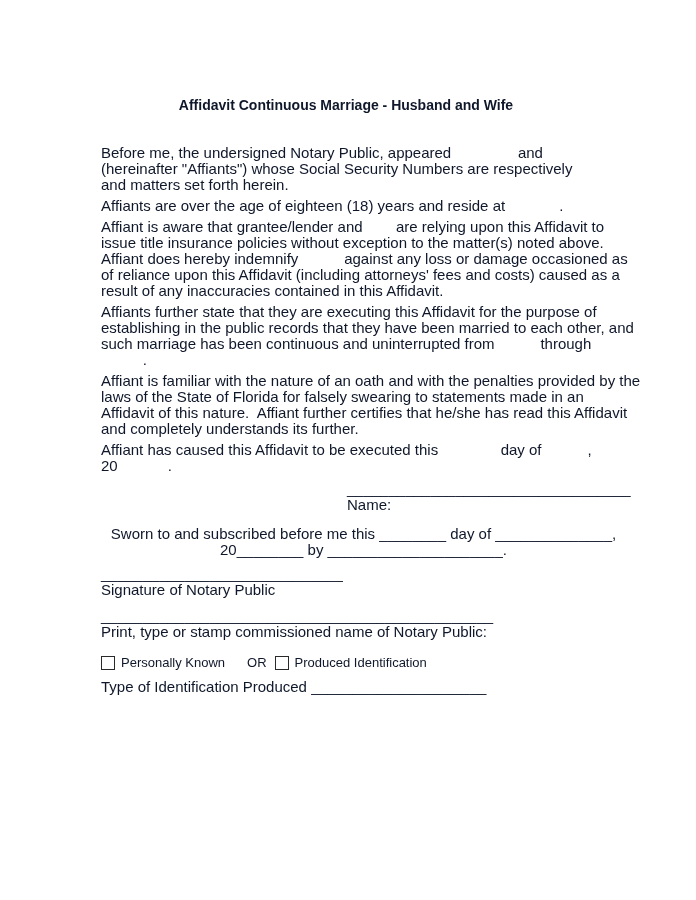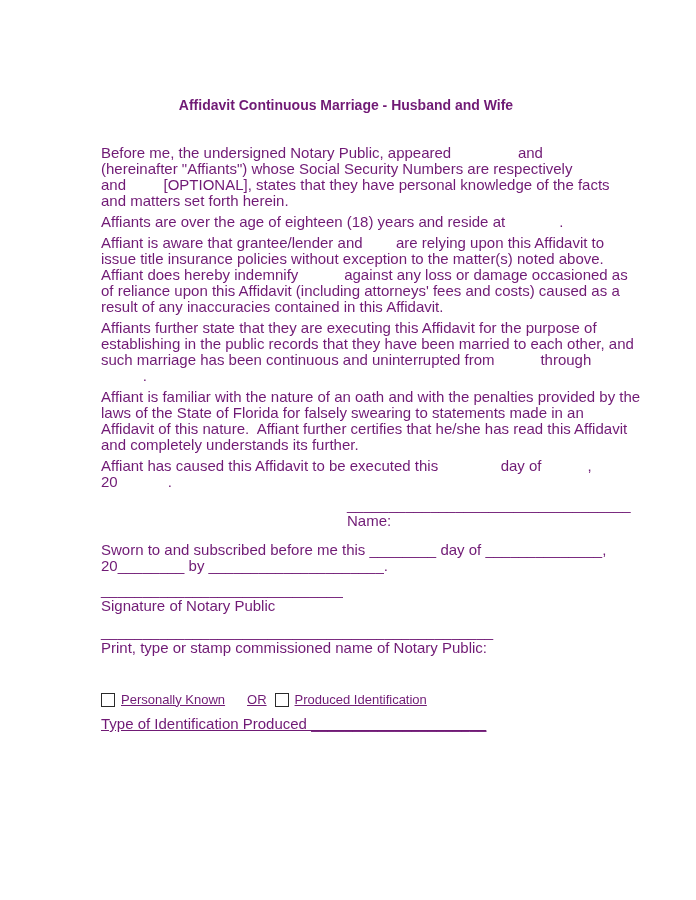--- a/index.html
+++ b/index.html
@@ -8,44 +8,44 @@
     background: #ffffff;
   }
   .page {
     position: relative;
     width: 696px;
     height: 900px;
     background: #ffffff;
     box-sizing: border-box;
     padding: 97px 70px 0 101px;
     font-family: "Liberation Sans", "DejaVu Sans", sans-serif;
-    color: #701a75;
+    color: #0f172a;
     overflow: hidden;
   }
   .title {
     width: 490px;
     margin: 0 0 32px 0;
     font-size: 14px;
     font-weight: bold;
     line-height: 16px;
     text-align: center;
     white-space: pre;
   }
   .para { margin: 0 0 5px 0; }
   .line {
     font-size: 15px;
     line-height: 16px;
     white-space: pre;
   }
   .sig-block { margin: 7px 0 13px 246px; }
   .state-block { margin-top: 14px; }
-  .sworn-block { margin-top: 7px; }
+  .sworn-block { margin-top: 7px; text-align: center; }
   .notary-sig-block { margin-top: 8px; }
   .notary-name-block { margin-top: 10px; }
-  .id-block { margin-top: 35px; text-decoration: underline; }
+  .id-block { margin-top: 14px; }
   .cb-row {
     display: flex;
     align-items: center;
     height: 17px;
     font-size: 13px;
     line-height: 16px;
   }
   .checkbox {
     display: inline-block;
     width: 12px;
@@ -61,21 +61,20 @@
 </head>
 <body>
 
 <div class="page">
 
   <h1 class="title">Affidavit Continuous Marriage - Husband and Wife</h1>
 
   <div class="para">
     <div class="line">Before me, the undersigned Notary Public, appeared                and</div>
     <div class="line">(hereinafter "Affiants") whose Social Security Numbers are respectively</div>
-    <div class="line">and         [OPTIONAL], states that they have personal knowledge of the facts</div>
     <div class="line">and matters set forth herein.</div>
   </div>
 
   <div class="para">
     <div class="line">Affiants are over the age of eighteen (18) years and reside at             .</div>
   </div>
 
   <div class="para">
     <div class="line">Affiant is aware that grantee/lender and        are relying upon this Affidavit to</div>
     <div class="line">issue title insurance policies without exception to the matter(s) noted above.</div>

